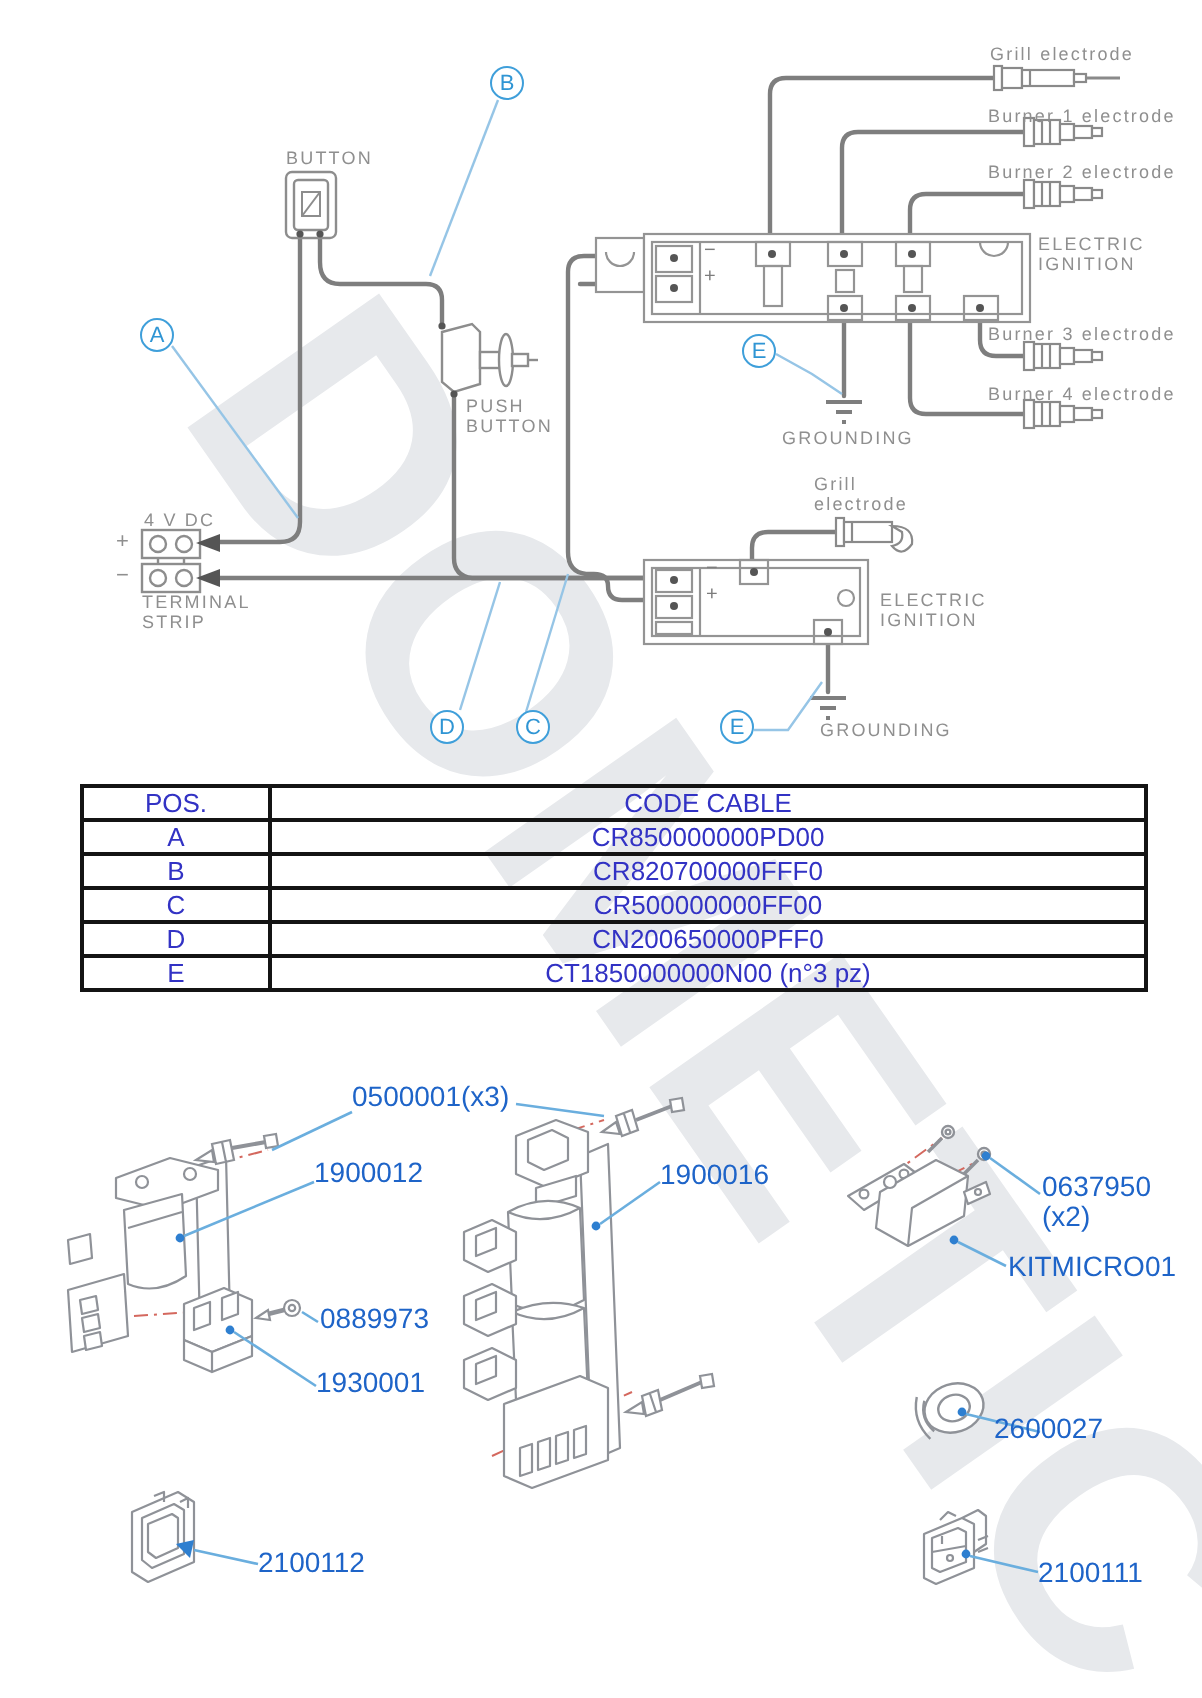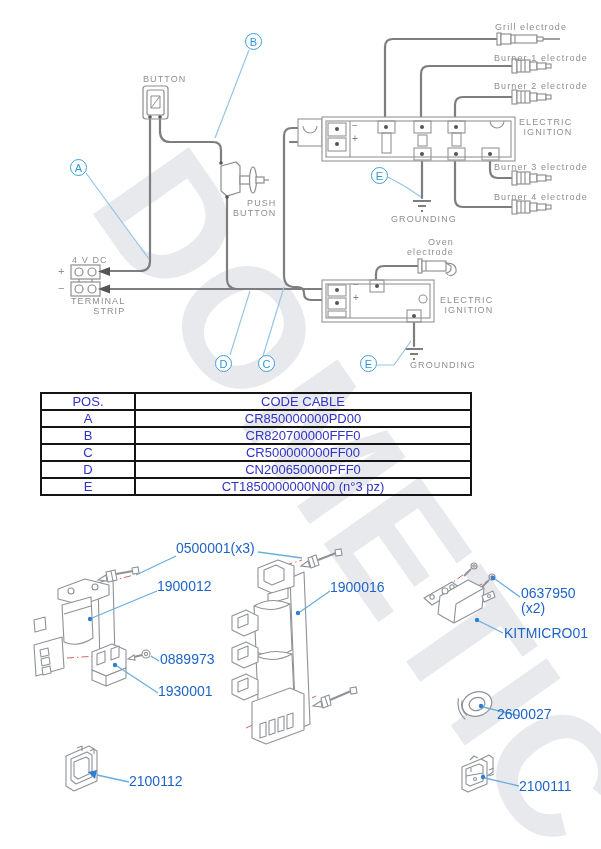--- a/index.html
+++ b/index.html
@@ -3,27 +3,27 @@
 <meta charset="utf-8">
 <style>
   html,body{margin:0;padding:0;background:#fff;}
   .page{position:relative;width:601px;height:849px;background:#ffffff;overflow:hidden;
         font-family:"Liberation Sans",sans-serif;}
   .watermark{position:absolute;left:215px;top:115px;transform:rotate(55deg);transform-origin:0 0;
              font-size:170px;font-weight:700;letter-spacing:2px;color:#e7e9ec;white-space:nowrap;
              z-index:0;user-select:none;}
   svg.layer{position:absolute;left:0;z-index:2;}
   .lbl{position:absolute;color:#8f8f8f;font-size:9px;letter-spacing:1.1px;line-height:9.5px;
-       white-space:pre-line;z-index:3;text-align:right;}
+       white-space:pre-line;z-index:3;}
   .sign{position:absolute;color:#8f8f8f;font-size:11px;z-index:3;}
   .boxsign{position:absolute;color:#7c7c7c;font-size:10px;z-index:4;}
   .callout{position:absolute;width:17px;height:17px;border:1.6px solid #3f9fda;border-radius:50%;
            color:#2f95d4;font-size:11px;line-height:16px;text-align:center;background:#fff;
            box-sizing:border-box;z-index:4;}
-  .codes{position:absolute;left:40px;top:392px;width:432px;border-collapse:collapse;z-index:3;}
+  .codes{position:absolute;left:40px;top:392px;width:534px;border-collapse:collapse;z-index:3;}
   .codes td,.codes th{border:2px solid #141414;height:14px;padding:0 2px;text-align:center;
            font-size:13px;font-weight:400;color:#3232c4;font-family:"Liberation Sans",sans-serif;}
   .codes .poscol{width:88px;}
   .plabel{position:absolute;color:#1e64c8;font-size:14px;
           white-space:pre-line;line-height:15px;z-index:3;}
 </style>
 </head>
 <body>
 
 <div class="page">
@@ -207,21 +207,21 @@
   <div class="lbl" style="left:519px;top:118px">ELECTRIC
 IGNITION</div>
   <div class="lbl" style="left:494px;top:163px">Burner 3 electrode</div>
   <div class="lbl" style="left:494px;top:193px">Burner 4 electrode</div>
   <div class="lbl" style="left:391px;top:215px">GROUNDING</div>
   <div class="lbl" style="left:72px;top:256px">4 V DC</div>
   <div class="sign" style="left:58px;top:265px">+</div>
   <div class="sign" style="left:58px;top:282px">−</div>
   <div class="lbl" style="left:71px;top:297px">TERMINAL
 STRIP</div>
-  <div class="lbl" style="left:407px;top:238px">Oven
+  <div class="lbl" style="left:407px;top:238px">Grill
 electrode</div>
   <div class="lbl" style="left:440px;top:296px">ELECTRIC
 IGNITION</div>
   <div class="lbl" style="left:410px;top:361px">GROUNDING</div>
   <div class="boxsign" style="left:352px;top:120px">−</div>
   <div class="boxsign" style="left:352px;top:133px">+</div>
   <div class="boxsign" style="left:353px;top:279px">−</div>
   <div class="boxsign" style="left:353px;top:292px">+</div>
 
   <div class="callout" style="left:70px;top:159px">A</div>

